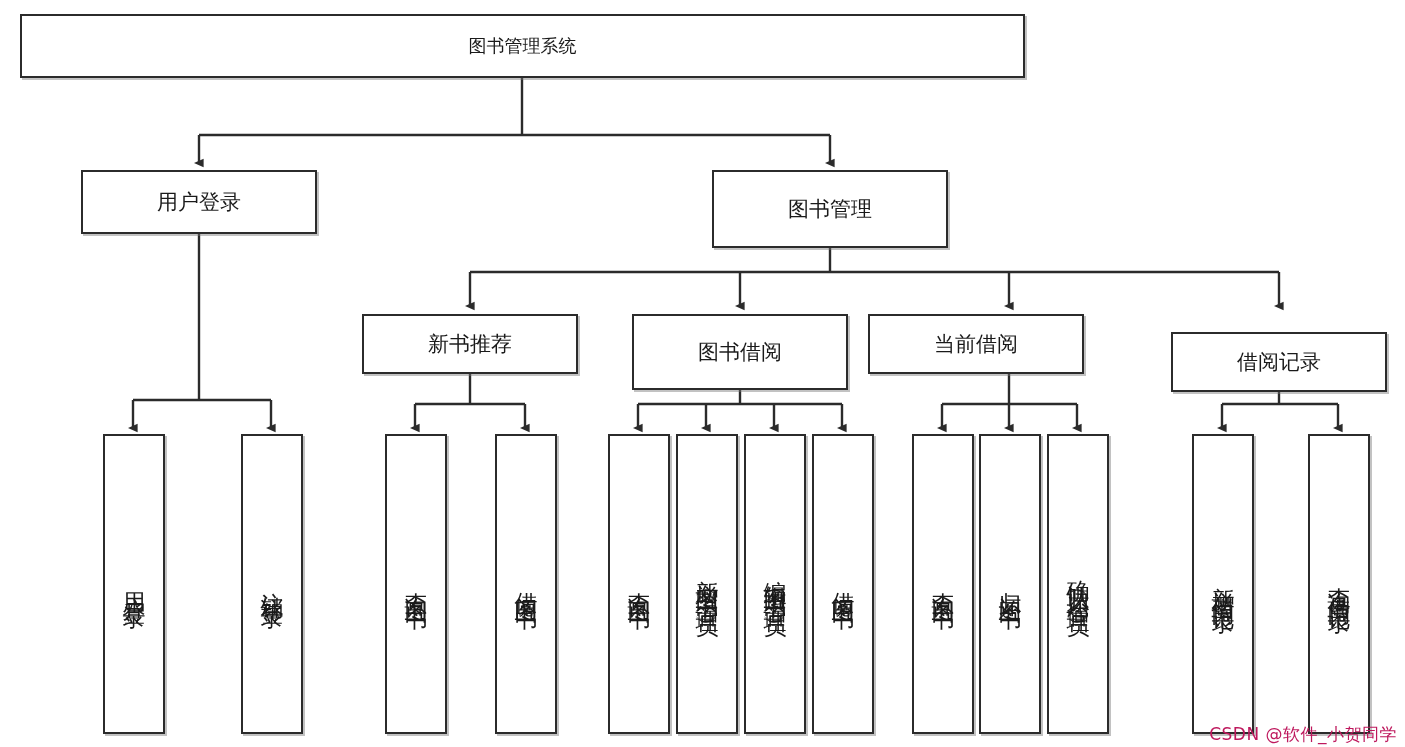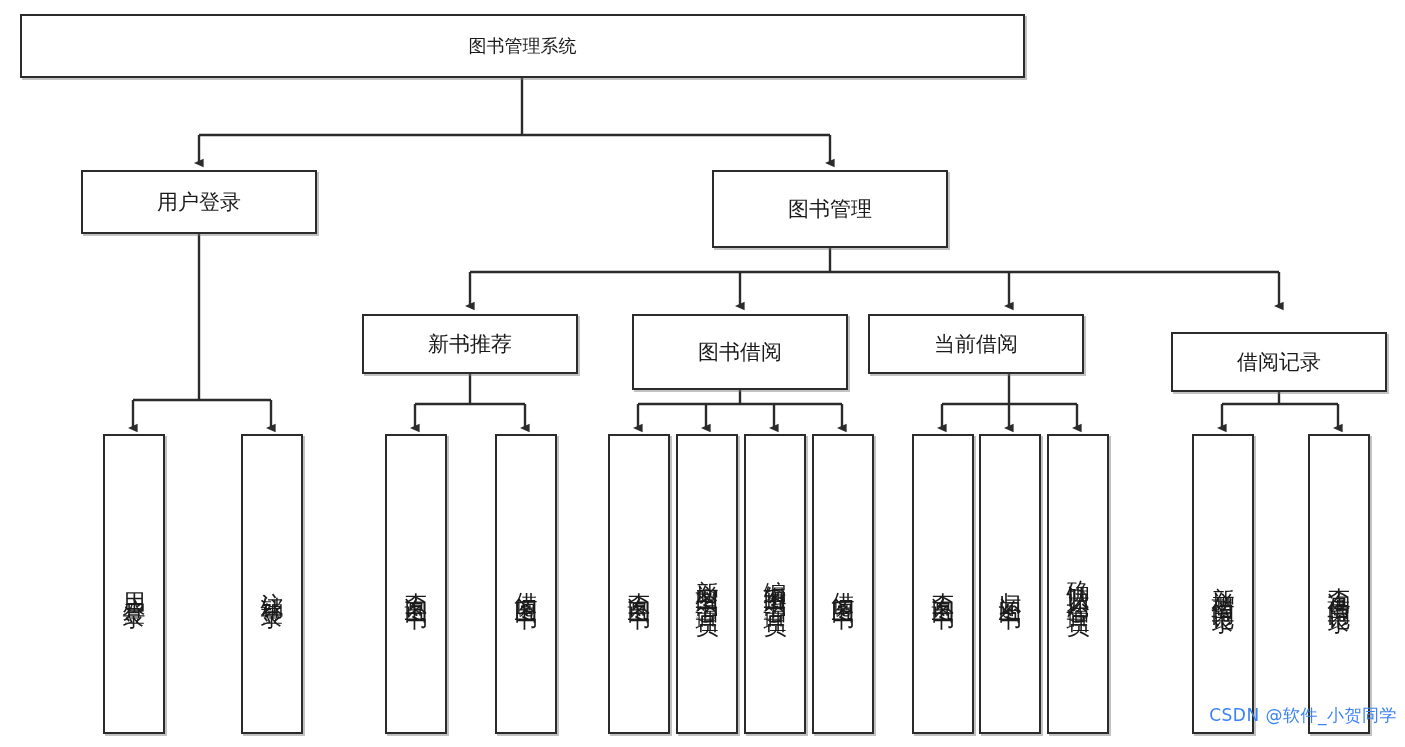--- a/index.html
+++ b/index.html
@@ -59,23 +59,23 @@
     writing-mode: vertical-rl;
     text-orientation: upright;
     font-size: 23px;
     letter-spacing: 5px;
     line-height: 1;
     white-space: nowrap;
   }
   .watermark {
     position: absolute;
     right: 8px;
-    bottom: 20px;
+    bottom: 1px;
     font-size: 17px;
-    color: #3b82f6;
+    color: #be185d;
     letter-spacing: 0.5px;
     white-space: nowrap;
     pointer-events: none;
     text-align: center;
   }
 </style>
 </head>
 <body>
 
 <div id="canvas">

